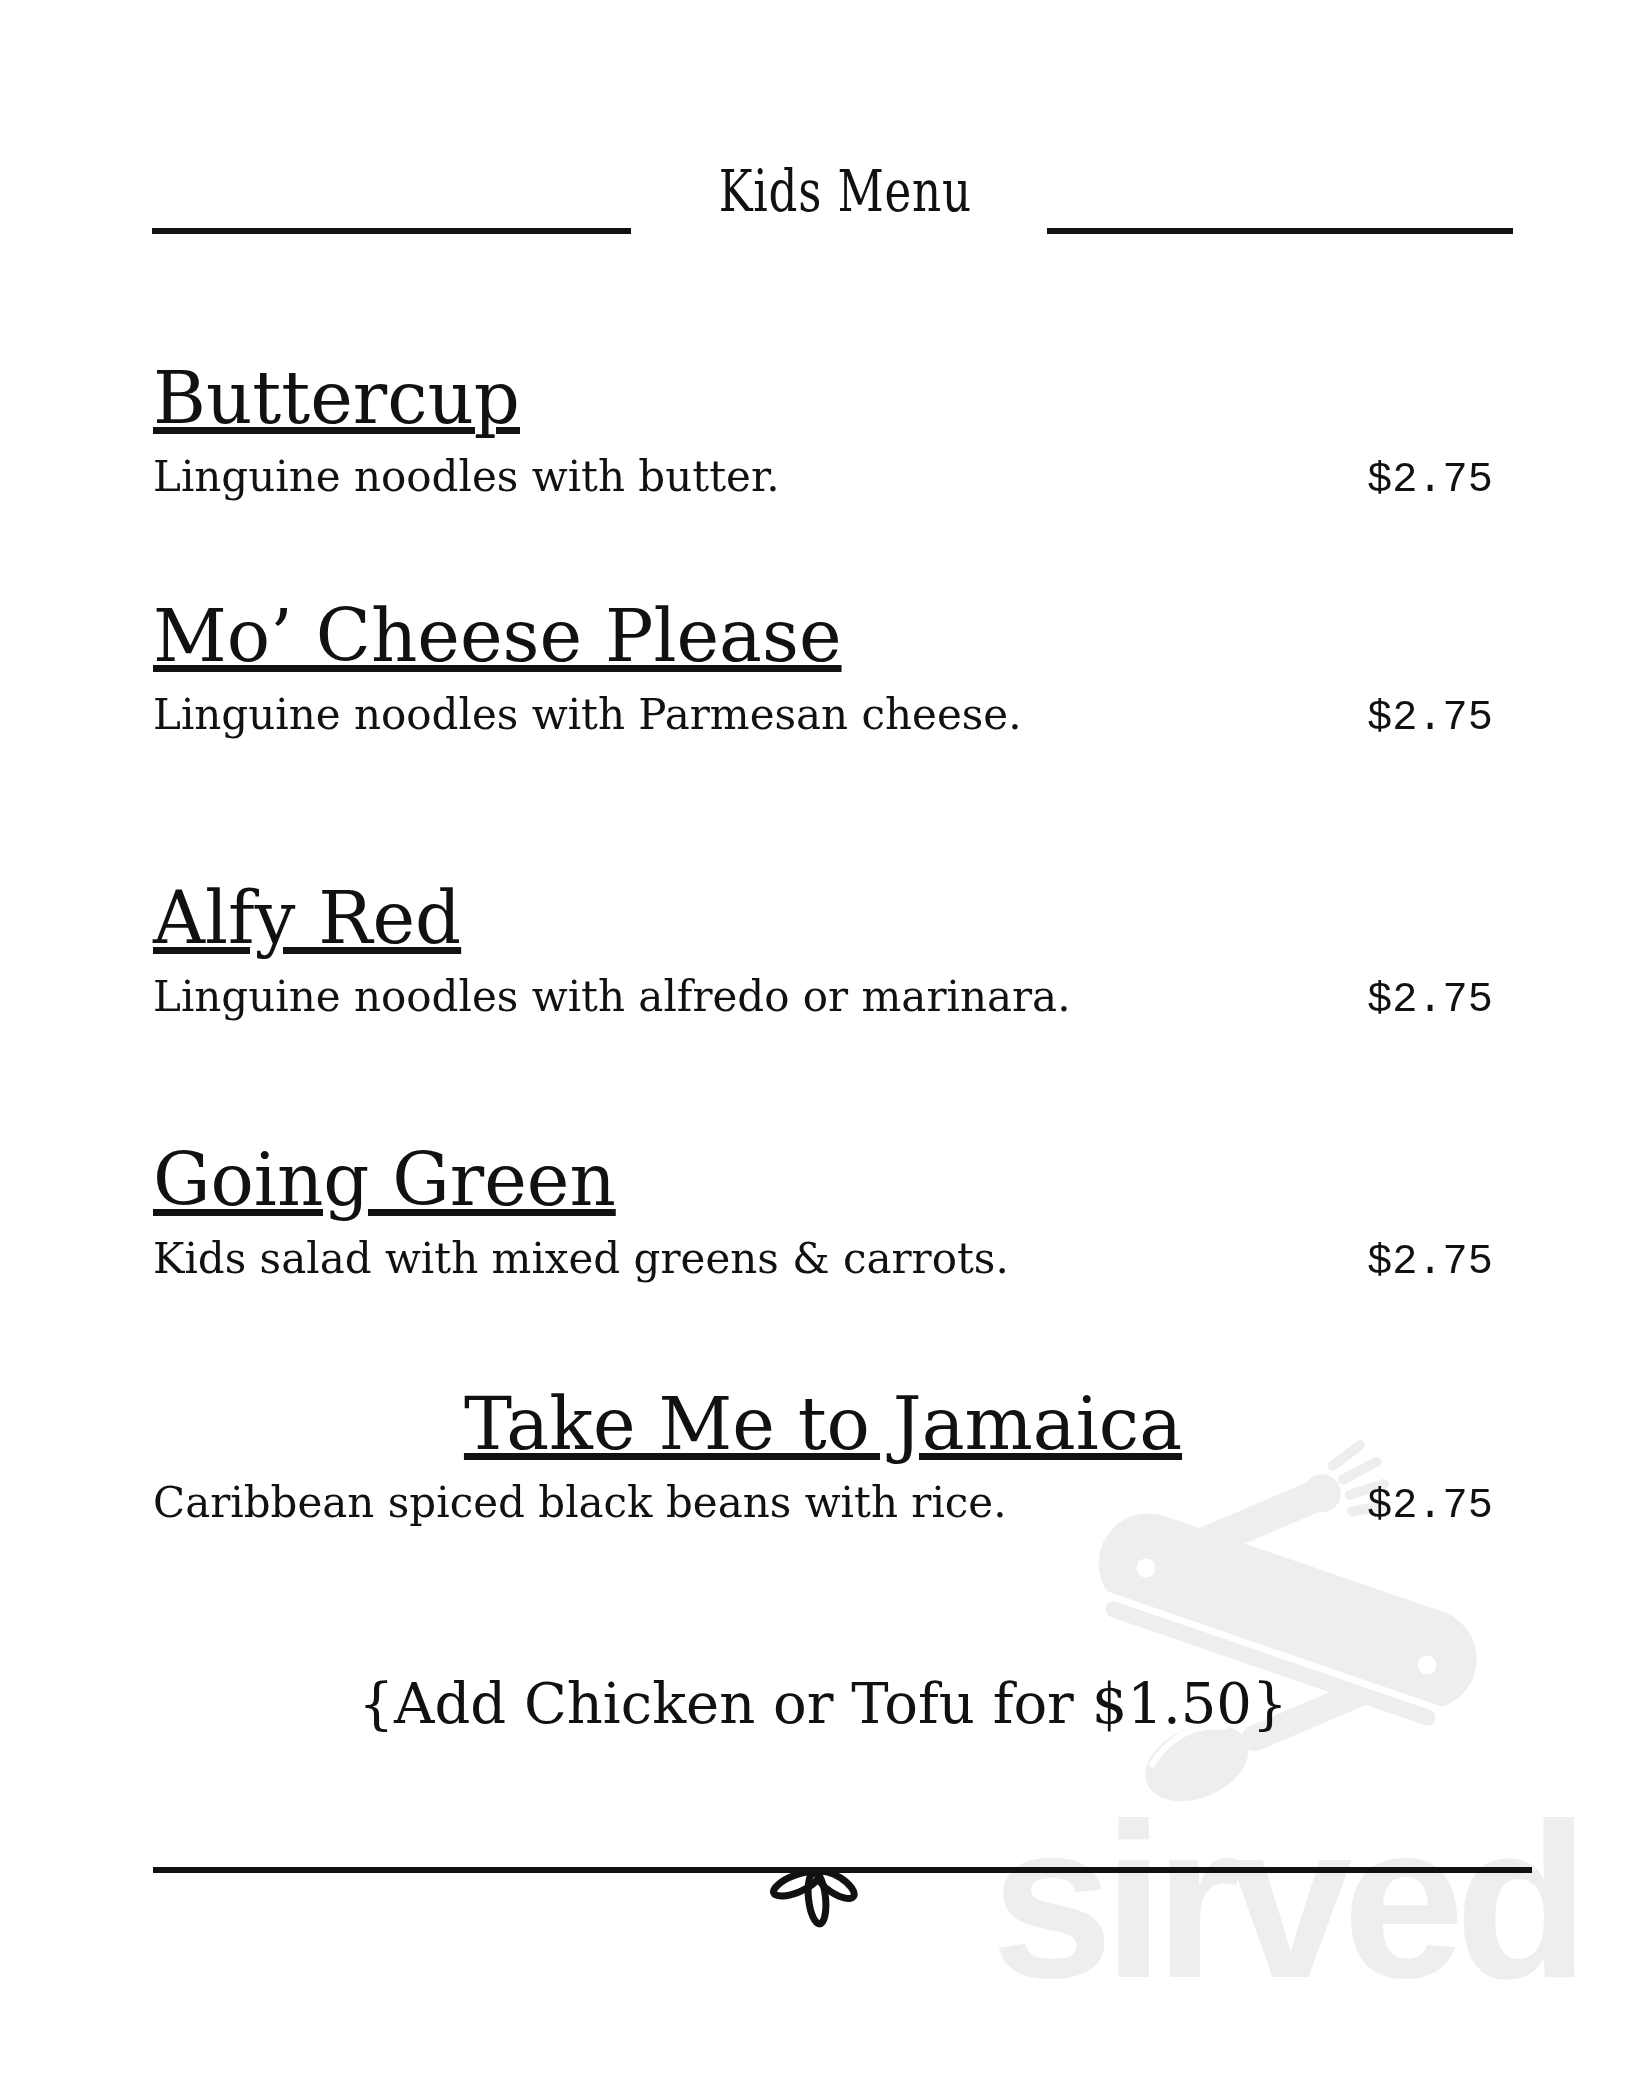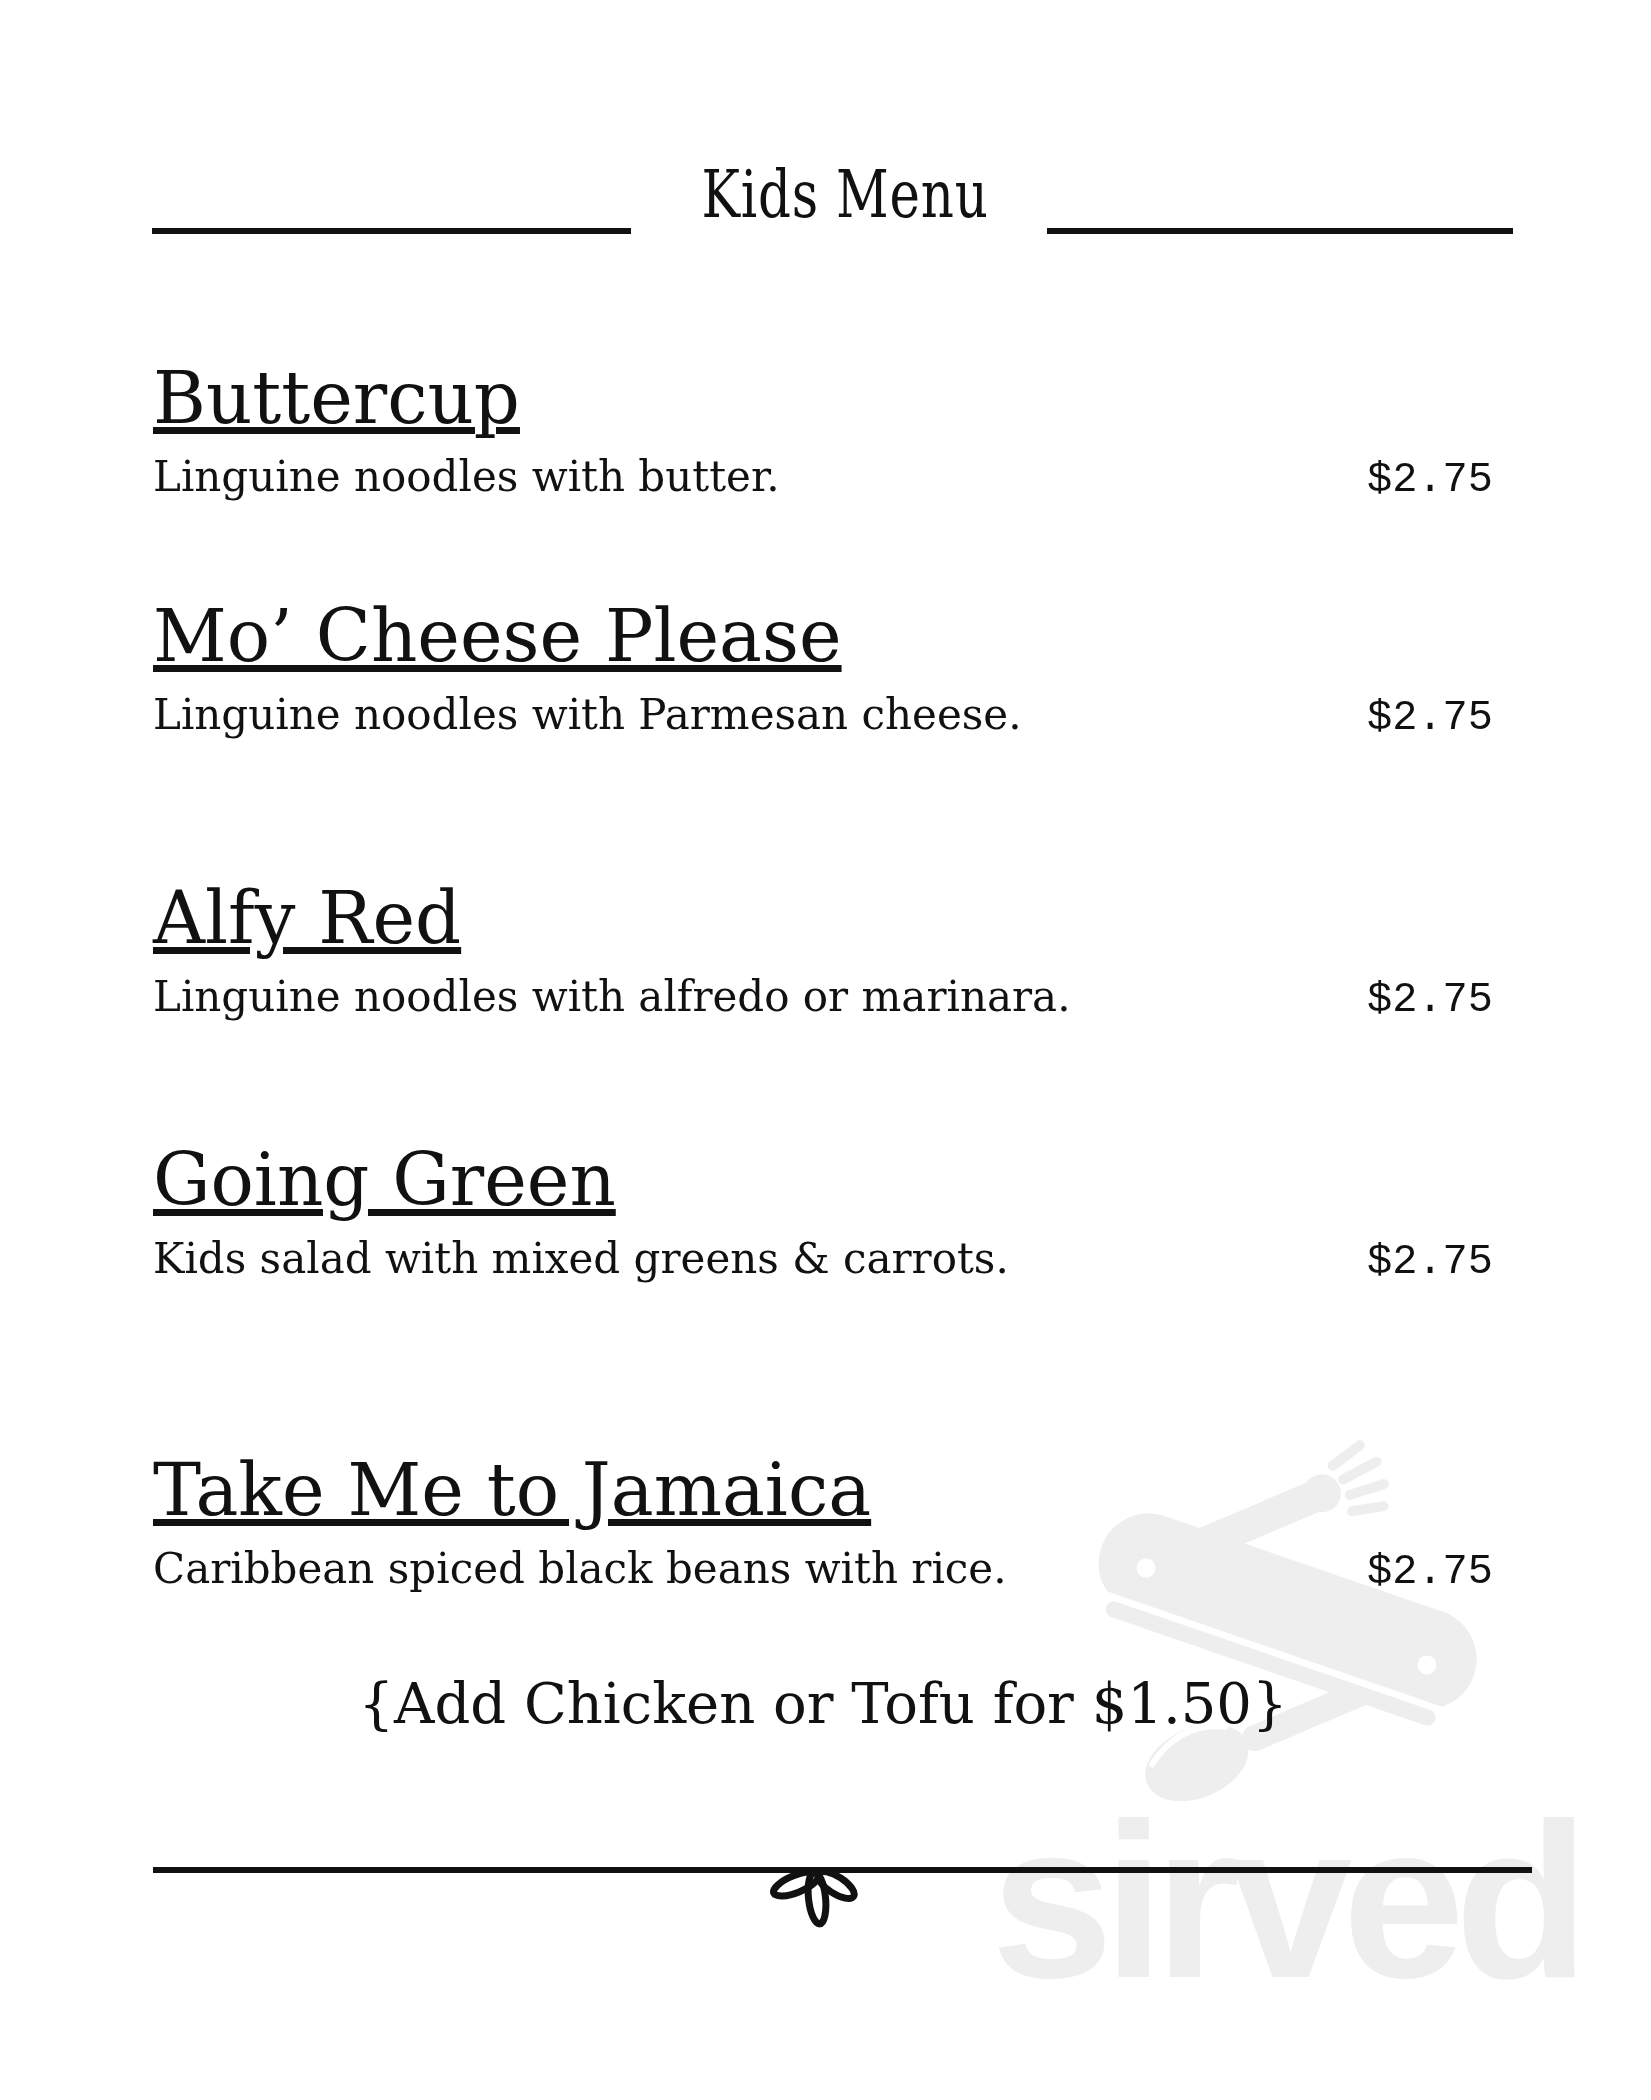--- a/index.html
+++ b/index.html
@@ -11,34 +11,34 @@
     font-family:"DejaVu Serif", serif;
     color:#111111;
   }
   
   .title-rule{position:absolute;height:6px;background:#111111;}
   .rule-left{left:152px;top:228px;width:479px;}
   .rule-right{left:1047px;top:228px;width:466px;}
   .page-title{
     position:absolute;left:620px;top:162px;width:450px;
     margin:0;text-align:center;font-weight:normal;
-    font-size:66px;line-height:1;letter-spacing:1px;
+    font-size:58px;line-height:1;letter-spacing:1px;
     font-family:"DejaVu Serif", serif;color:#111111;
   }
   .page-title .squeeze{display:inline-block;transform:scaleX(0.78);transform-origin:50% 50%;}
   
   .menu-item{position:absolute;left:153px;width:1340px;z-index:2;}
   .item-name{font-size:72px;line-height:1;text-decoration:underline;}
   .item-row{
     margin-top:22px;display:flex;justify-content:space-between;
     align-items:baseline;font-size:42px;line-height:1;
   }
   .item-price{margin-left:40px;white-space:nowrap;font-family:Liberation Mono, monospace;}
   .item-1{top:362px;} .item-2{top:600px;} .item-3{top:882px;}
-  .item-4{top:1144px;} .item-5{top:1454px;}
+  .item-4{top:1144px;} .item-5{top:1388px;text-align:center;}
   
   .addon-note{
     position:absolute;left:153px;top:1676px;width:1340px;
     text-align:center;font-size:56px;line-height:1;z-index:2;
   }
   
   .bottom-rule{position:absolute;left:153px;top:1867px;width:1379px;height:6px;background:#111111;z-index:3;}
   .flourish{position:absolute;left:770px;top:1869px;z-index:3;}
   
   .brand-watermark{

